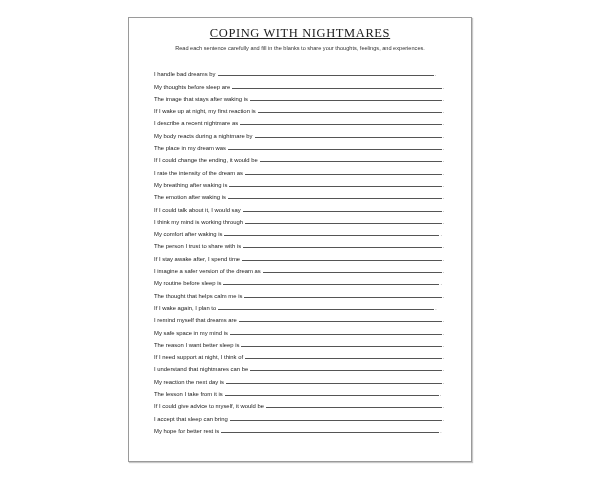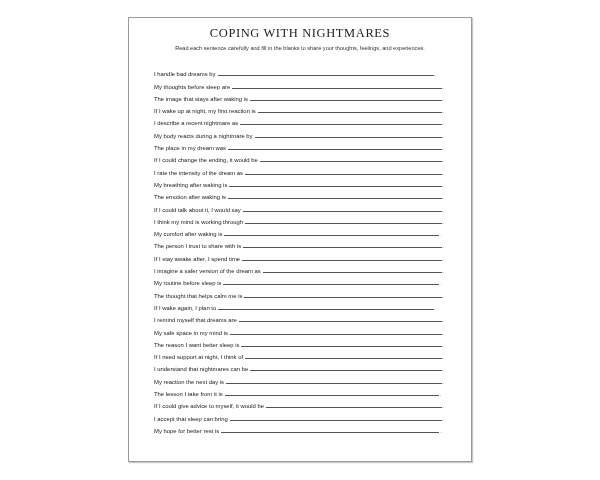--- a/index.html
+++ b/index.html
@@ -1,18 +1,18 @@
 <!DOCTYPE html>
 <html><head>
 <meta charset="utf-8">
 <style>
   html, body { margin:0; padding:0; }
   body { width:600px; height:480px; background:#ffffff; position:relative; overflow:hidden; font-family:"Liberation Sans", sans-serif; }
   .page { position:absolute; left:128px; top:17px; width:342px; height:443px; background:#fff; border:1px solid #9a9a9a; box-shadow:1px 1px 1px #c8c8c8; }
-  .title { position:absolute; left:0; right:0; top:8px; text-align:center; font-family:"Liberation Serif", serif; font-size:12.5px; letter-spacing:0.6px; color:#222; }
+  .title { position:absolute; left:0; right:0; top:8px; text-align:center; font-family:"Liberation Serif", serif; font-size:12.5px; letter-spacing:0.6px; color:#222;text-decoration:underline; }
   .subtitle { position:absolute; left:0; right:0; top:27px; text-align:center; font-size:5.6px; color:#333; }
   .rows { position:absolute; left:25px; top:47px; width:290px; }
   .row { height:12.3px; display:flex; align-items:flex-end; font-size:5.9px; color:#222; white-space:nowrap; }
   .row .label { margin-right:2px; }
   .row .blank { border-bottom:0.8px solid #555; height:5px; margin-bottom:1px; }
   .row .dot { font-size:5px; color:#333; margin-left:1px; }
 </style>
 </head>
 <body>
 

